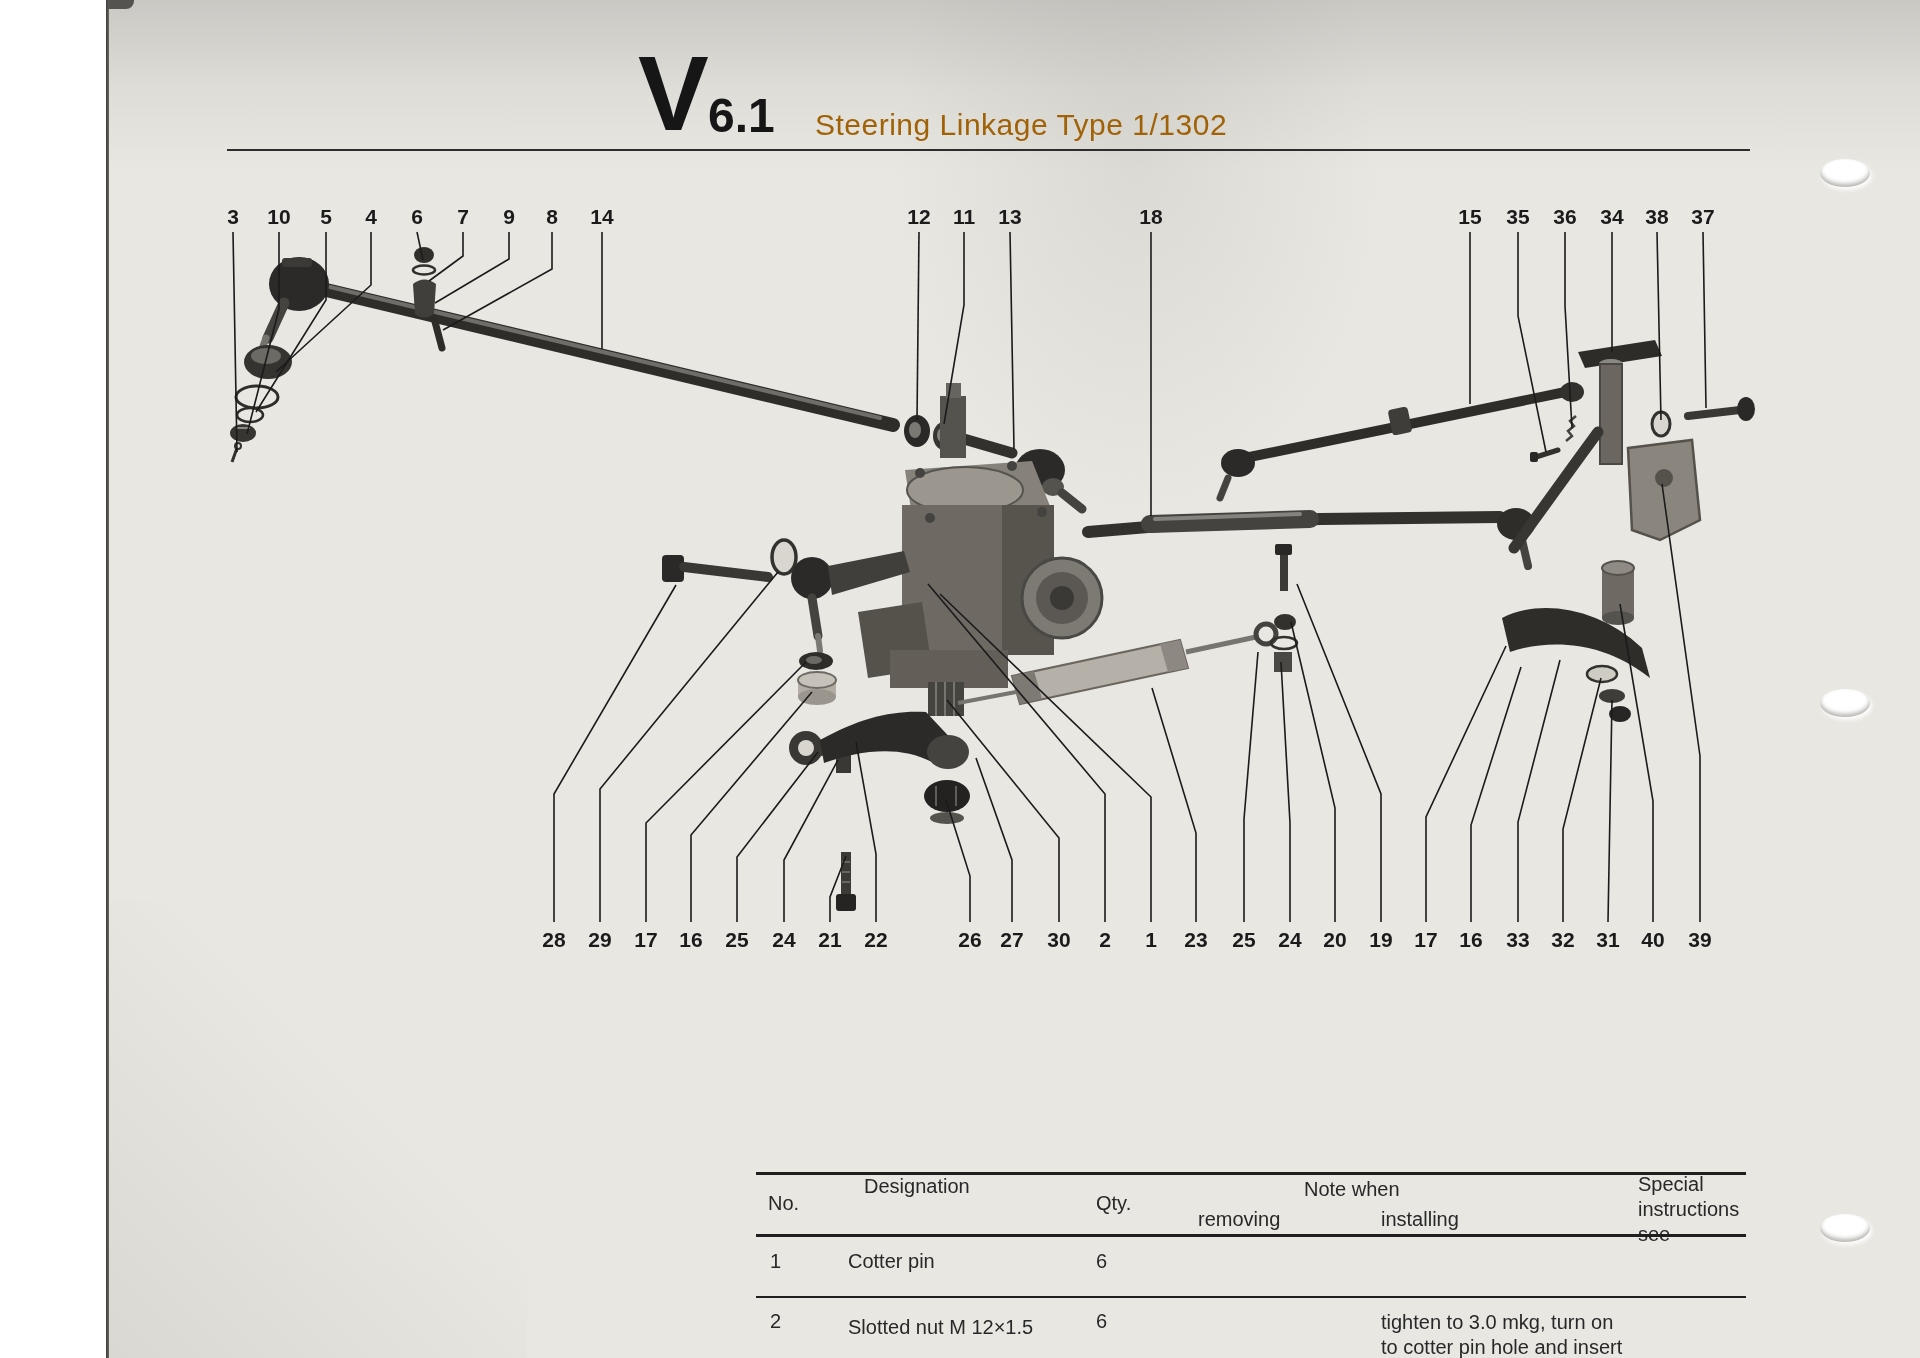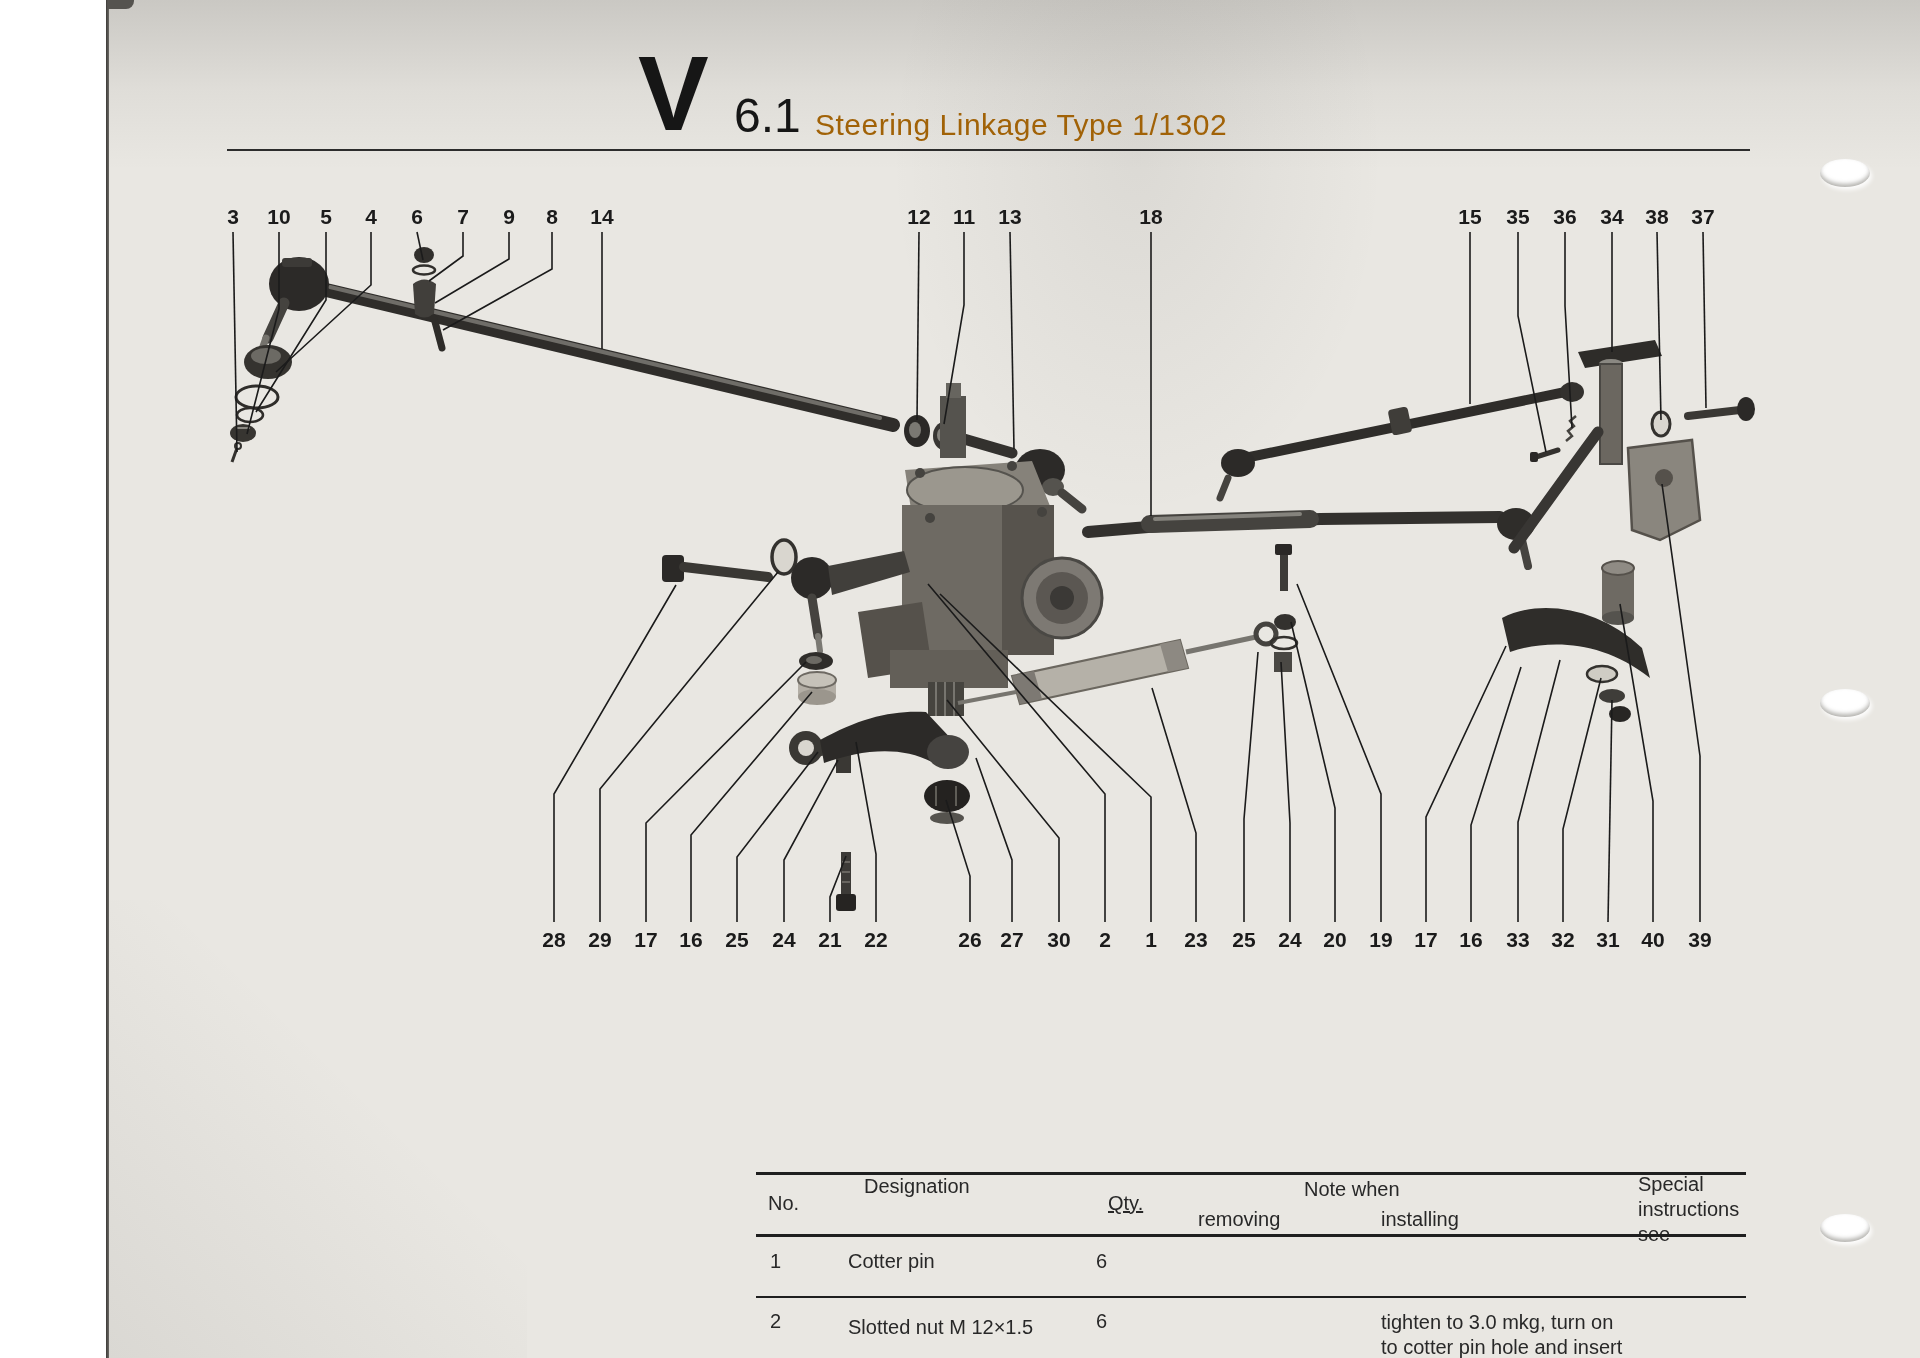--- a/index.html
+++ b/index.html
@@ -35,21 +35,21 @@
     position:absolute;width:50px;height:28px;border-radius:50%;
     background:#ffffff;box-shadow:inset 0 -3px 4px rgba(120,118,112,0.55), 2px 3px 4px rgba(255,255,255,0.9);
   }
   
   .sec-letter{
     position:absolute;left:638px;top:40px;font-size:106px;line-height:1;
     font-weight:bold;color:#161616;letter-spacing:-2px;
   }
   .sec-number{
     position:absolute;left:708px;top:92px;font-size:48px;line-height:1;
-    font-weight:normal;color:#161616;margin-left:26px;
+    font-weight:bold;color:#161616;
   }
   .page-title{
     position:absolute;left:815px;top:108px;font-size:30px;line-height:1.1;
     font-weight:normal;color:#a16207;letter-spacing:0.5px;
   }
   .title-rule{
     position:absolute;left:227px;top:149px;width:1523px;height:2px;background:#2c2c2c;
   }
   
   #diagram{position:absolute;left:0;top:0;width:1920px;height:1358px;}
@@ -354,21 +354,21 @@
     <path d="M1653 922 L1653 801 L1620 604" class="leader"></path>
     <text x="1653" y="947" class="callout-label">40</text>
     <path d="M1700 922 L1700 756 L1662 484" class="leader"></path>
     <text x="1700" y="947" class="callout-label">39</text>
   </svg>
 
 <div class="parts-table">
   <div class="rule" style="top:0;height:3px;"></div>
   <div class="pt-label" style="left:12px;top:20px;">No.</div>
   <div class="pt-label" style="left:92px;top:3px;margin-left:16px;">Designation</div>
-  <div class="pt-label" style="left:352px;top:20px;text-decoration:underline;">Qty.</div>
+  <div class="pt-label" style="left:340px;top:20px;">Qty.</div>
   <div class="pt-label" style="left:548px;top:6px;">Note when</div>
   <div class="pt-label" style="left:410px;top:36px;margin-left:32px;">removing</div>
   <div class="pt-label" style="left:625px;top:36px;text-align:center;">installing</div>
   <div class="pt-wrap" style="left:882px;top:0px;width:112px;">Special instructions see</div>
   <div class="rule" style="top:62px;height:3px;"></div>
 
   <div class="pt-label" style="left:14px;top:78px;">1</div>
   <div class="pt-label" style="left:92px;top:78px;">Cotter pin</div>
   <div class="pt-label" style="left:340px;top:78px;">6</div>
   <div class="rule" style="top:124px;height:2px;"></div>

